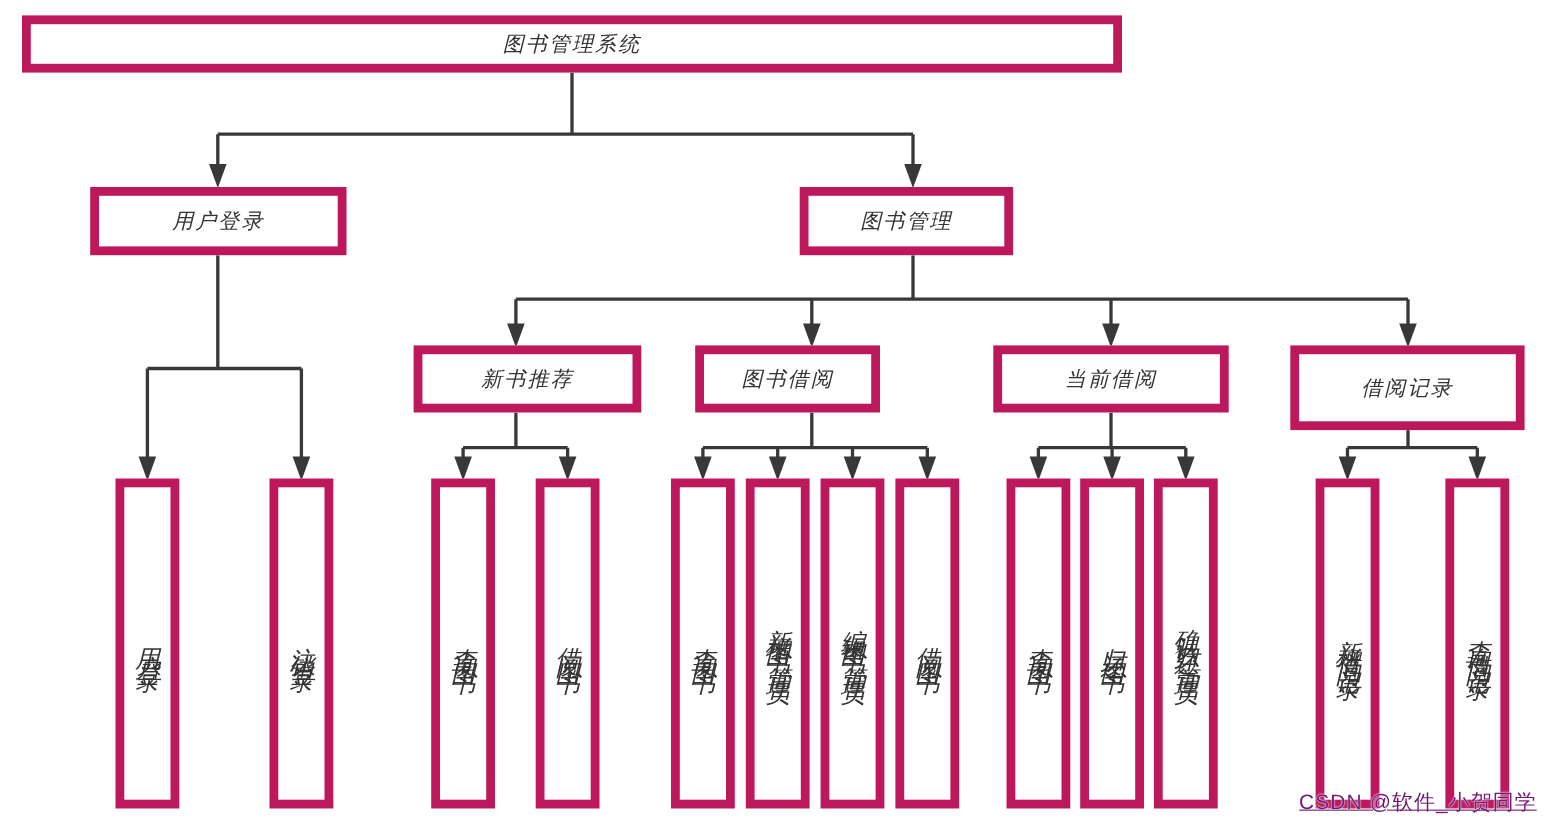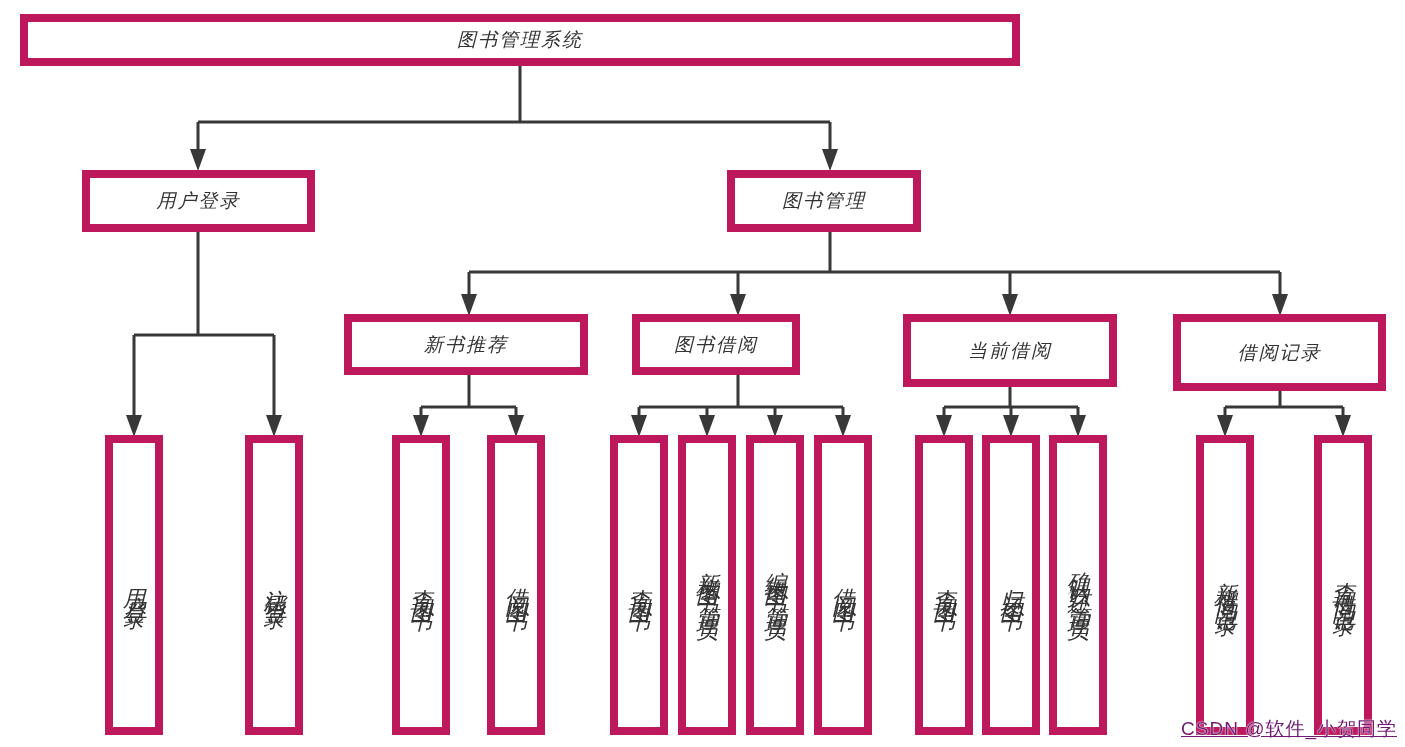--- a/index.html
+++ b/index.html
@@ -67,23 +67,23 @@
     <polygon points="1225,437 1217,415 1233,415"></polygon>
     <polygon points="1343,437 1335,415 1351,415"></polygon>
   </g>
 </svg>
 
 <div class="node h-node" style="left:20px;top:14px;width:1000px;height:52px;">图书管理系统</div>
 
 <div class="node h-node" style="left:82px;top:170px;width:233px;height:62px;">用户登录</div>
 <div class="node h-node" style="left:712px;top:170px;width:194px;height:62px;margin-left:15px;">图书管理</div>
 
-<div class="node h-node" style="left:344px;top:314px;width:244px;height:61px;">新书推荐</div>
+<div class="node h-node" style="left:376px;top:314px;width:207px;height:61px;">新书推荐</div>
 <div class="node h-node" style="left:632px;top:314px;width:168px;height:61px;">图书借阅</div>
-<div class="node h-node" style="left:903px;top:314px;width:214px;height:73px;">当前借阅</div>
+<div class="node h-node" style="left:903px;top:314px;width:214px;height:61px;">当前借阅</div>
 <div class="node h-node" style="left:1173px;top:314px;width:213px;height:77px;">借阅记录</div>
 
 <div class="node v-node" style="left:105px;top:435px;width:58px;height:300px;">用户登录</div>
 <div class="node v-node" style="left:245px;top:435px;width:58px;height:300px;">注销登录</div>
 
 <div class="node v-node" style="left:392px;top:435px;width:58px;height:300px;">查询图书</div>
 <div class="node v-node" style="left:487px;top:435px;width:58px;height:300px;">借阅图书</div>
 
 <div class="node v-node" style="left:610px;top:435px;width:58px;height:300px;">查询图书</div>
 <div class="node v-node" style="left:678px;top:435px;width:58px;height:300px;">新增图书（管理员）</div>

